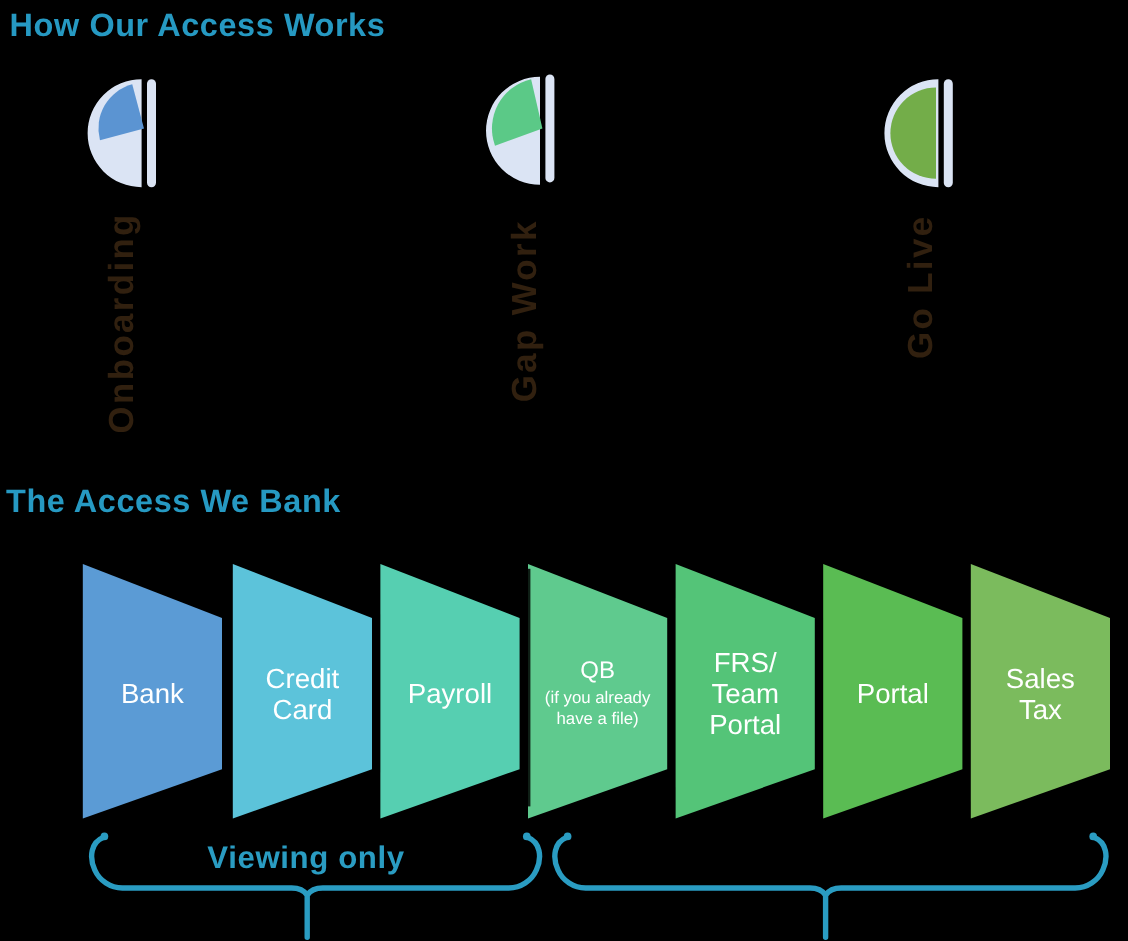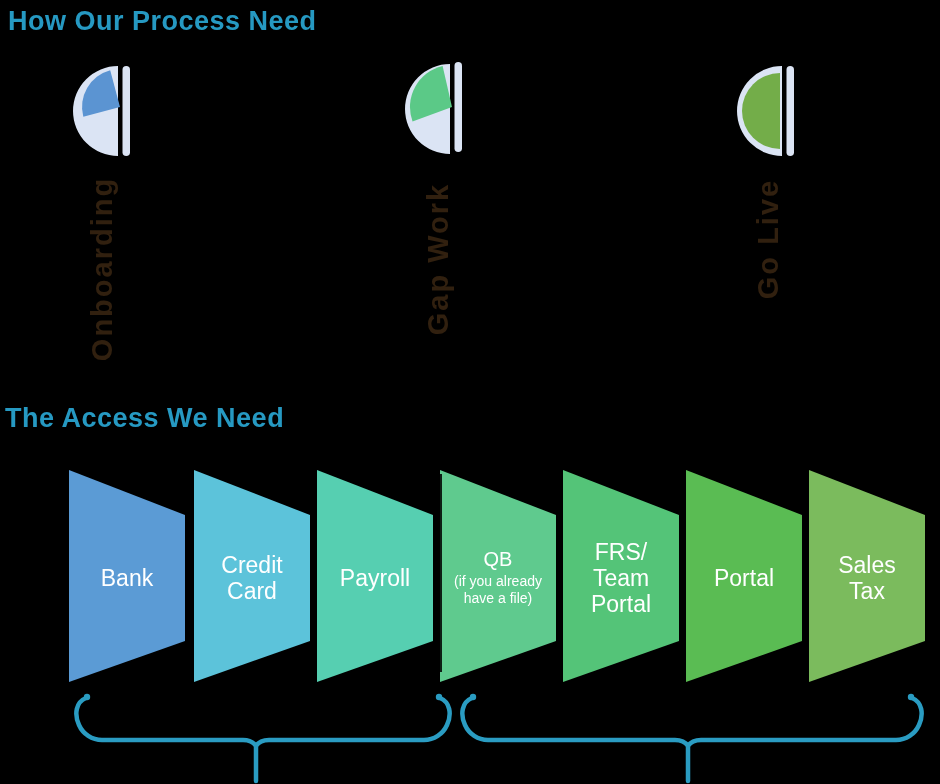--- a/index.html
+++ b/index.html
@@ -42,21 +42,21 @@
     font-size:26px;font-weight:700;letter-spacing:.5px;
   }
   .group-label.g1{left:130px;}
   .group-label.g2{left:563px;}
 </style>
 </head>
 <body>
 
 <div class="canvas" style="background: rgb(0, 0, 0);">
 
-  <div class="h-title one" style="color: rgb(38, 153, 194);">How Our Process Need</div>
+  <div class="h-title one" style="color: rgb(38, 153, 194);">How Our Access Works</div>
 
   <svg class="step-icon" style="left:70px;top:63px;" viewBox="0 0 62 98">
     <path d="M48,3 A45,45 0 0 0 48,93 Z" fill="#dbe4f4"></path>
     <rect x="52.5" y="3" width="7.5" height="90" rx="3.75" fill="#dbe4f4"></rect>
     <path d="M50,44 L40.2,7.3 A38,38 0 0 0 13.3,53.8 Z" fill="#5b94d2"></path>
   </svg>
 
   <svg class="step-icon" style="left:402px;top:61px;" viewBox="0 0 62 98">
     <path d="M48,3 A45,45 0 0 0 48,93 Z" fill="#dbe4f4"></path>
     <rect x="52.5" y="1" width="7.5" height="90" rx="3.75" fill="#dbe4f4"></rect>
@@ -68,21 +68,21 @@
     <rect x="52.5" y="3" width="7.5" height="90" rx="3.75" fill="#dbe4f4"></rect>
     <path d="M46,10 A38,38 0 0 0 46,86 Z" fill="#73ad49"></path>
   </svg>
 
   <div style="color: rgb(49, 32, 15);">
     <div class="vlabel s1">Onboarding</div>
     <div class="vlabel s2">Gap Work</div>
     <div class="vlabel s3">Go Live</div>
   </div>
 
-  <div class="h-title two" style="color: rgb(38, 153, 194);">The Access We Need</div>
+  <div class="h-title two" style="color: rgb(38, 153, 194);">The Access We Bank</div>
 
   <svg class="funnel-svg f0" viewBox="0 0 126 232">
     <path d="M5,10 L121,55 L121,181 L5,222 Z" stroke-width="9" stroke-linejoin="round" fill="#5b9bd5"></path>
   </svg>
   <svg class="funnel-svg f1" viewBox="0 0 126 232">
     <path d="M5,10 L121,55 L121,181 L5,222 Z" stroke-width="9" stroke-linejoin="round" fill="#5cc3da"></path>
   </svg>
   <svg class="funnel-svg f2" viewBox="0 0 126 232">
     <path d="M5,10 L121,55 L121,181 L5,222 Z" stroke-width="9" stroke-linejoin="round" fill="#56cfb1"></path>
   </svg>
@@ -121,14 +121,15 @@
 
   <svg class="braces" viewBox="0 0 940 784">
     <path d="M86,698 C76,702 74,714 79,725 C83,734 92,740 102,740 L243,740 Q252,740 256,746 Q260,740 269,740 L424,740 C434,740 443,734 447,725 C452,714 450,702 440,698 M256,746 L256,781" fill="none" stroke-width="4.5" stroke-linecap="round" stroke="#2a9cc2"></path>
     <path d="M472,698 C462,702 460,714 465,725 C469,734 478,740 488,740 L675,740 Q684,740 688,746 Q692,740 701,740 L896,740 C906,740 915,734 919,725 C924,714 922,702 912,698 M688,746 L688,781" fill="none" stroke-width="4.5" stroke-linecap="round" stroke="#2a9cc2"></path>
     <circle cx="87" cy="697" r="3.2" fill="#2a9cc2"></circle>
     <circle cx="439" cy="697" r="3.2" fill="#2a9cc2"></circle>
     <circle cx="473" cy="697" r="3.2" fill="#2a9cc2"></circle>
     <circle cx="911" cy="697" r="3.2" fill="#2a9cc2"></circle>
   </svg>
 
+  <div class="group-label g1" style="color: rgb(42, 156, 194);">Viewing only</div>
 
 </div>
 
 </body></html>

